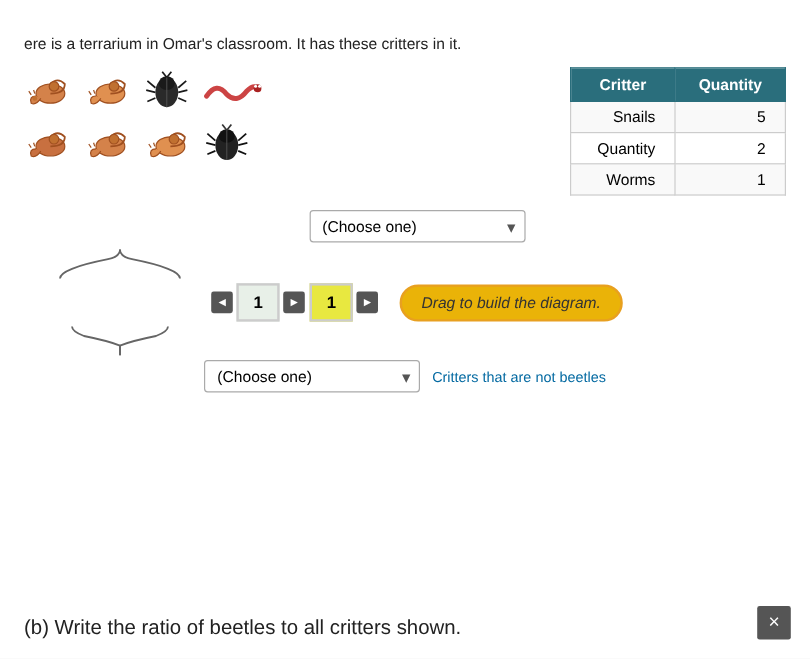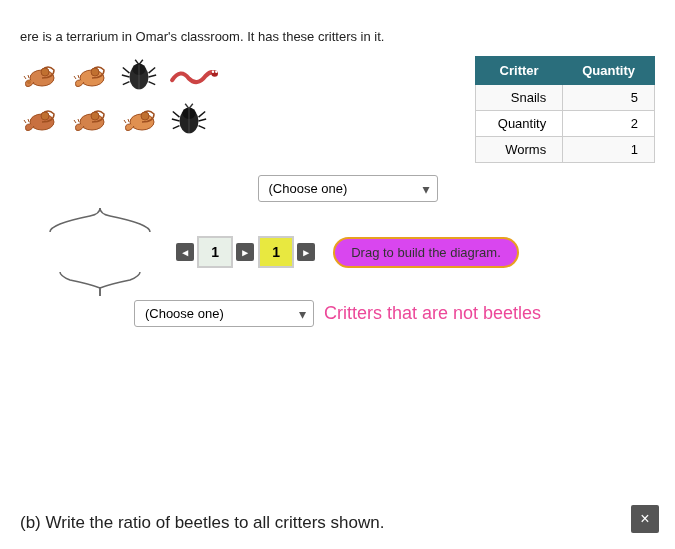--- a/index.html
+++ b/index.html
@@ -161,39 +161,40 @@
       font-weight: bold;
       background: #e8f0e8;
     }
 
     .number-box-yellow {
       background: #e8e840;
       border-color: #ccc;
     }
 
     .drag-hint {
-      background: #d946ef;
+      background: #eab308;
       border: 2px solid #e8a020;
       border-radius: 20px;
       padding: 6px 16px;
       font-size: 13px;
       color: #333;
       margin-left: 18px;
       white-space: nowrap;
+      font-style: italic;
     }
 
     
     .curly-bottom {
       display: block;
       margin: 0 auto;
     }
 
     .bottom-label {
-      font-size: 18px;
-      color: #ec4899;
+      font-size: 12px;
+      color: #0369a1;
     }
 
     
     .x-button {
       position: absolute;
       bottom: 16px;
       right: 16px;
       background: #555;
       color: white;
       border: none;

